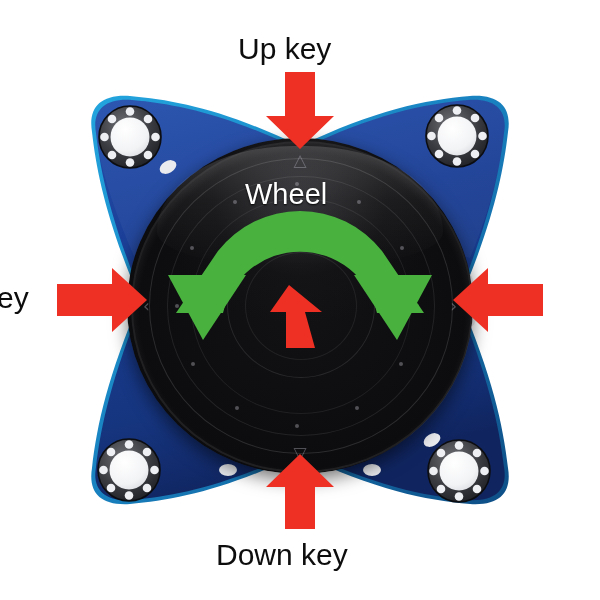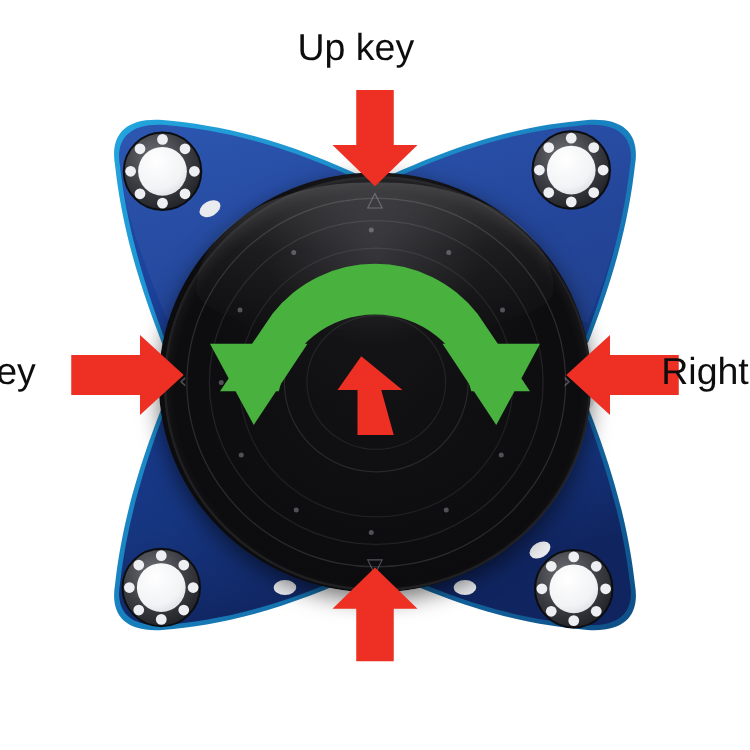--- a/index.html
+++ b/index.html
@@ -100,21 +100,21 @@
   }
   .label-white {
     position: absolute;
     color: #ffffff;
     font-size: 29px;
     line-height: 1;
     white-space: nowrap;
     font-family: "Liberation Sans", sans-serif;
     text-shadow: 0 1px 2px rgba(0,0,0,0.9);
   }
-  #label-up-key    { left: 238px; top: 24px; }
+  #label-up-key    { left: 238px; top: 34px; }
   #label-down-key  { left: 216px; top: 540px; }
   #label-left-key  { left: -18px; top: 283px; }
   #label-right-key { left: 529px; top: 283px; }
   #label-wheel        { left: 245px; top: 180px; }
   #label-central-key  { left: 234px; top: 346px; }
 
   #overlay-svg {
     position: absolute;
     left: 0; top: 0;
     width: 600px; height: 600px;
@@ -320,20 +320,21 @@
       <path d="M 543 284 L 488 284 L 488 268 L 453 300 L 488 332 L 488 316 L 543 316 Z" fill="#ED3023"></path>
     </g>
 
     <g>
       <path d="M 286 348 L 286 312 L 270 312 L 289 285 L 322 312 L 305 312 L 315 348 Z" fill="#ED3023"></path>
     </g>
   </svg>
 
   <div class="label-black" id="label-up-key">Up key</div>
 
+  <div class="label-black" id="label-down-key">Down key</div>
 
   <div class="label-black" id="label-left-key">key</div>
 
-  <div class="label-black" id="label-right-key">Right</div>
-
+
+  <div class="label-white" id="label-wheel">Wheel</div>
 
 
 </div>
 
 </body></html>

